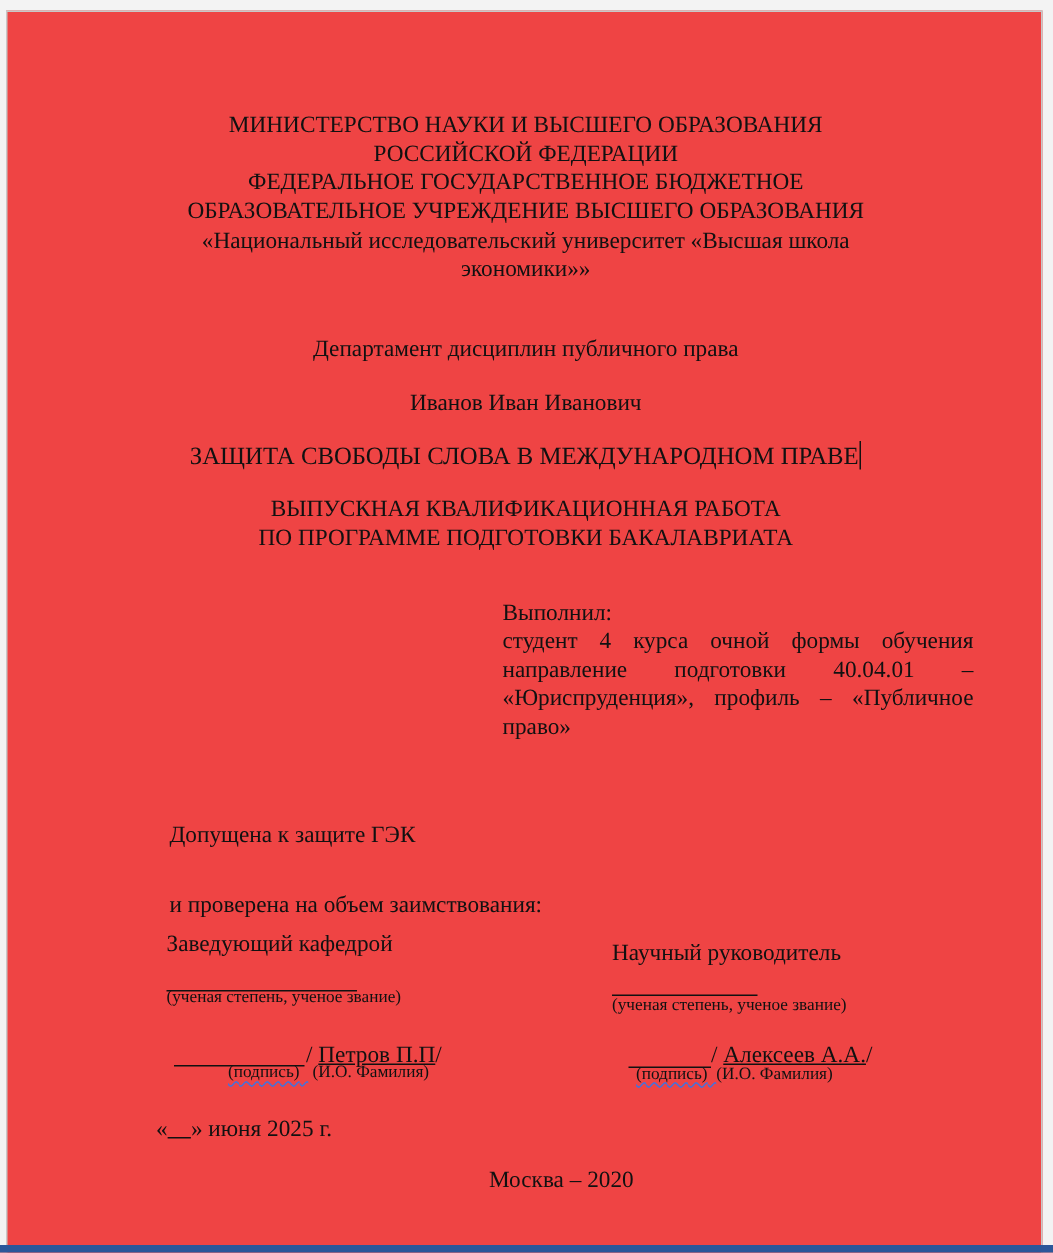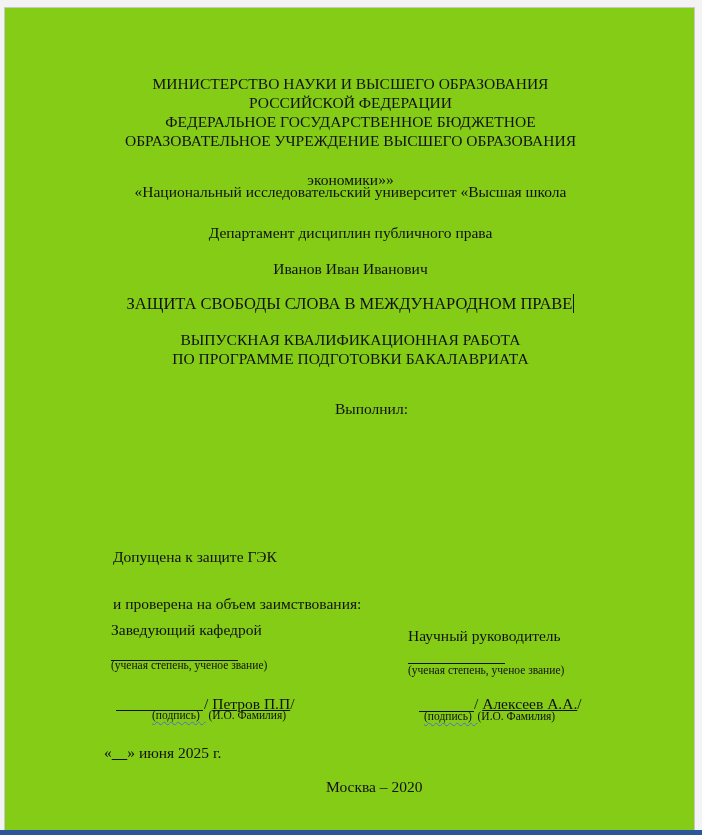--- a/index.html
+++ b/index.html
@@ -6,21 +6,21 @@
     body {
       width: 702px; height: 835px; overflow: hidden;
       background: #f3f3f3;
       position: relative;
       font-family: "Liberation Serif", "DejaVu Serif", serif;
       color: #111;
     }
     .page {
       position: absolute; left: 4px; top: 7px;
       width: 691px; height: 828px;
-      background: #84cc16;
+      background: #ef4444;
       border: 1px solid #c8c8c8;
       border-bottom: none;
       box-sizing: border-box;
     }
     .statusbar {
       position: absolute; left: 0; right: 0; bottom: 0; height: 5px;
       background: #2b579a;
     }
     .t { position: absolute; white-space: nowrap; font-size: 15.5px; line-height: 19px; }
     .center { left: 0; width: 691px; text-align: center; }
@@ -41,35 +41,36 @@
   </style>
 </head>
 <body>
 
 <div class="page">
 
   <div class="t center" style="top:66px;">МИНИСТЕРСТВО НАУКИ И ВЫСШЕГО ОБРАЗОВАНИЯ</div>
   <div class="t center" style="top:85px;">РОССИЙСКОЙ ФЕДЕРАЦИИ</div>
   <div class="t center" style="top:104px;">ФЕДЕРАЛЬНОЕ ГОСУДАРСТВЕННОЕ БЮДЖЕТНОЕ</div>
   <div class="t center" style="top:123px;">ОБРАЗОВАТЕЛЬНОЕ УЧРЕЖДЕНИЕ ВЫСШЕГО ОБРАЗОВАНИЯ</div>
-  <div class="t center" style="top:143px;margin-top:31px;">«Национальный исследовательский университет «Высшая школа</div>
+  <div class="t center" style="top:143px;">«Национальный исследовательский университет «Высшая школа</div>
   <div class="t center" style="top:162px;">экономики»»</div>
 
   <div class="t center" style="top:215px;">Департамент дисциплин публичного права</div>
 
   <div class="t center" style="top:251px;">Иванов Иван Иванович</div>
 
   <div class="t center big" style="top:286px;">
     <span>ЗАЩИТА СВОБОДЫ СЛОВА В МЕЖДУНАРОДНОМ ПРАВЕ</span><span class="caret"></span>
   </div>
 
   <div class="t center" style="top:322px;">ВЫПУСКНАЯ КВАЛИФИКАЦИОННАЯ РАБОТА</div>
   <div class="t center" style="top:341px;">ПО ПРОГРАММЕ ПОДГОТОВКИ БАКАЛАВРИАТА</div>
 
   <div class="t" style="top:391px; left:330px;">Выполнил:</div>
+  <div class="t just" style="top:410px; left:330px;">студент 4 курса очной формы обучения направление подготовки 40.04.01 – «Юриспруденция», профиль – «Публичное право»</div>
 
   <div class="t" style="top:539px; left:108px;">Допущена к защите ГЭК</div>
   <div class="t" style="top:558px; left:108px;margin-top:28px;">и проверена на объем заимствования:</div>
 
   <div class="t" style="top:612px; left:106px;">Заведующий кафедрой</div>
   <div class="line" style="top:652px; left:106px; width:127px;"></div>
   <div class="t small" style="top:650px; left:106px;">(ученая степень, ученое звание)</div>
   <div class="line" style="top:702px; left:111px; width:87px;"></div>
   <div class="t" style="top:686px; left:199px;">/ <span class="ul">Петров П.П</span>/</div>
   <div class="t small" style="top:700px; left:147px;"><span class="squiggle">(подпись)</span><span class="squiggle">&nbsp;&nbsp;</span>&nbsp;<span>(И.О. Фамилия)</span></div>

